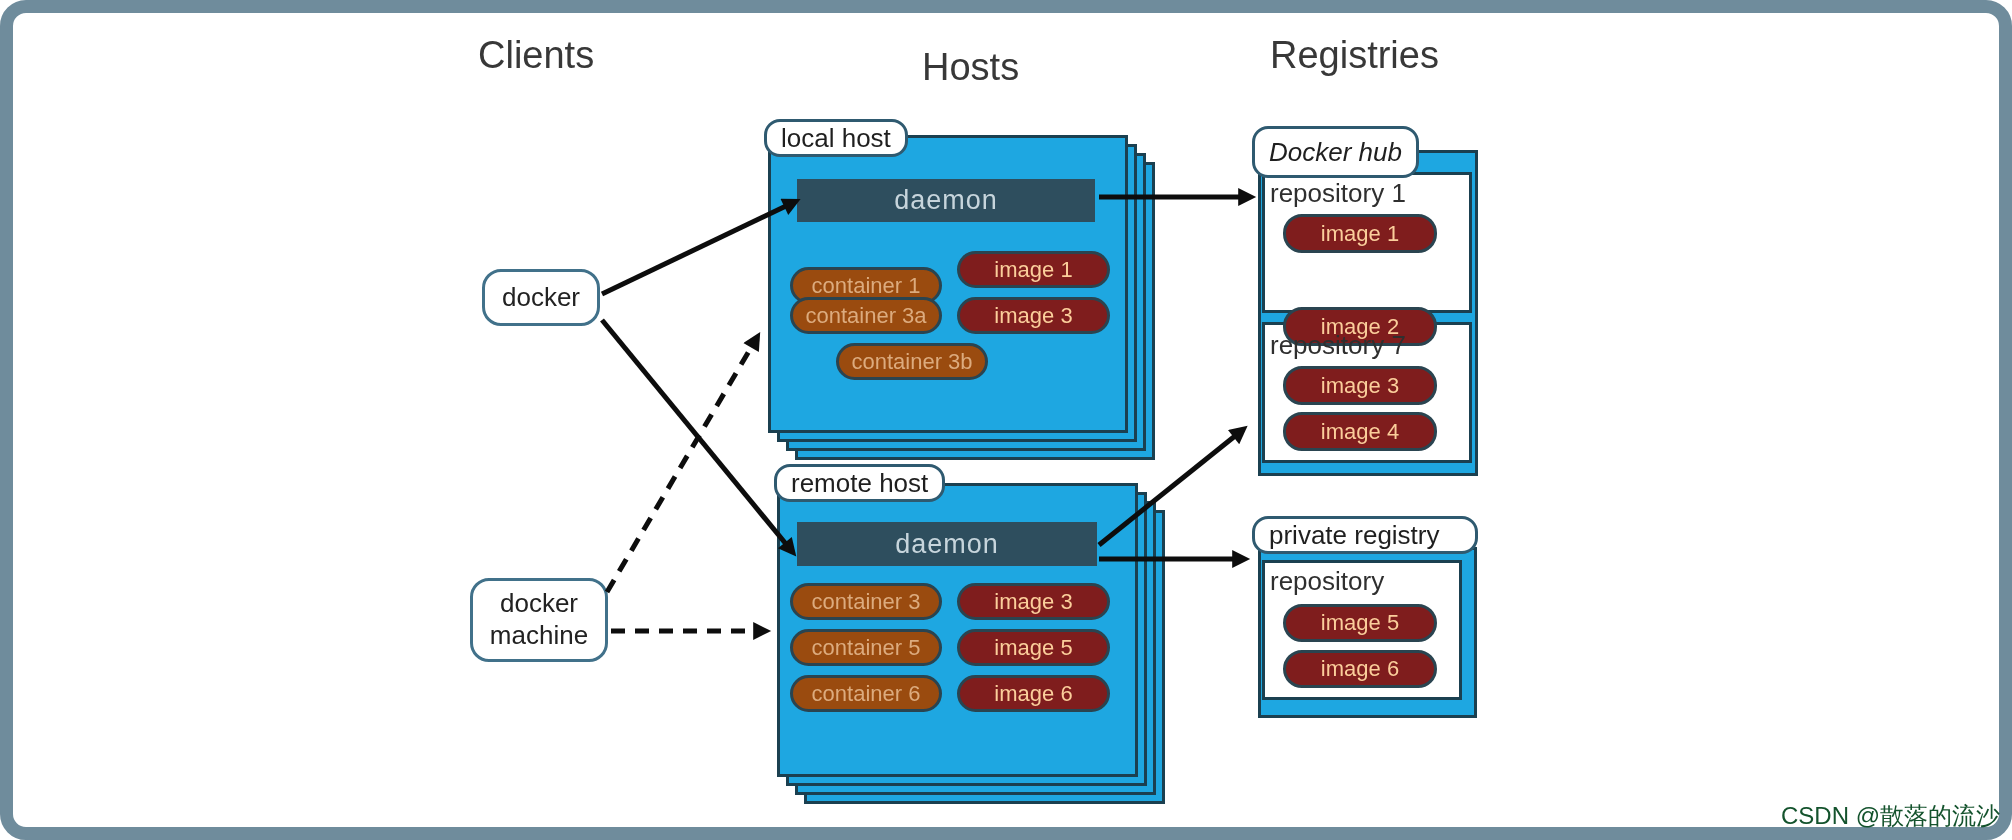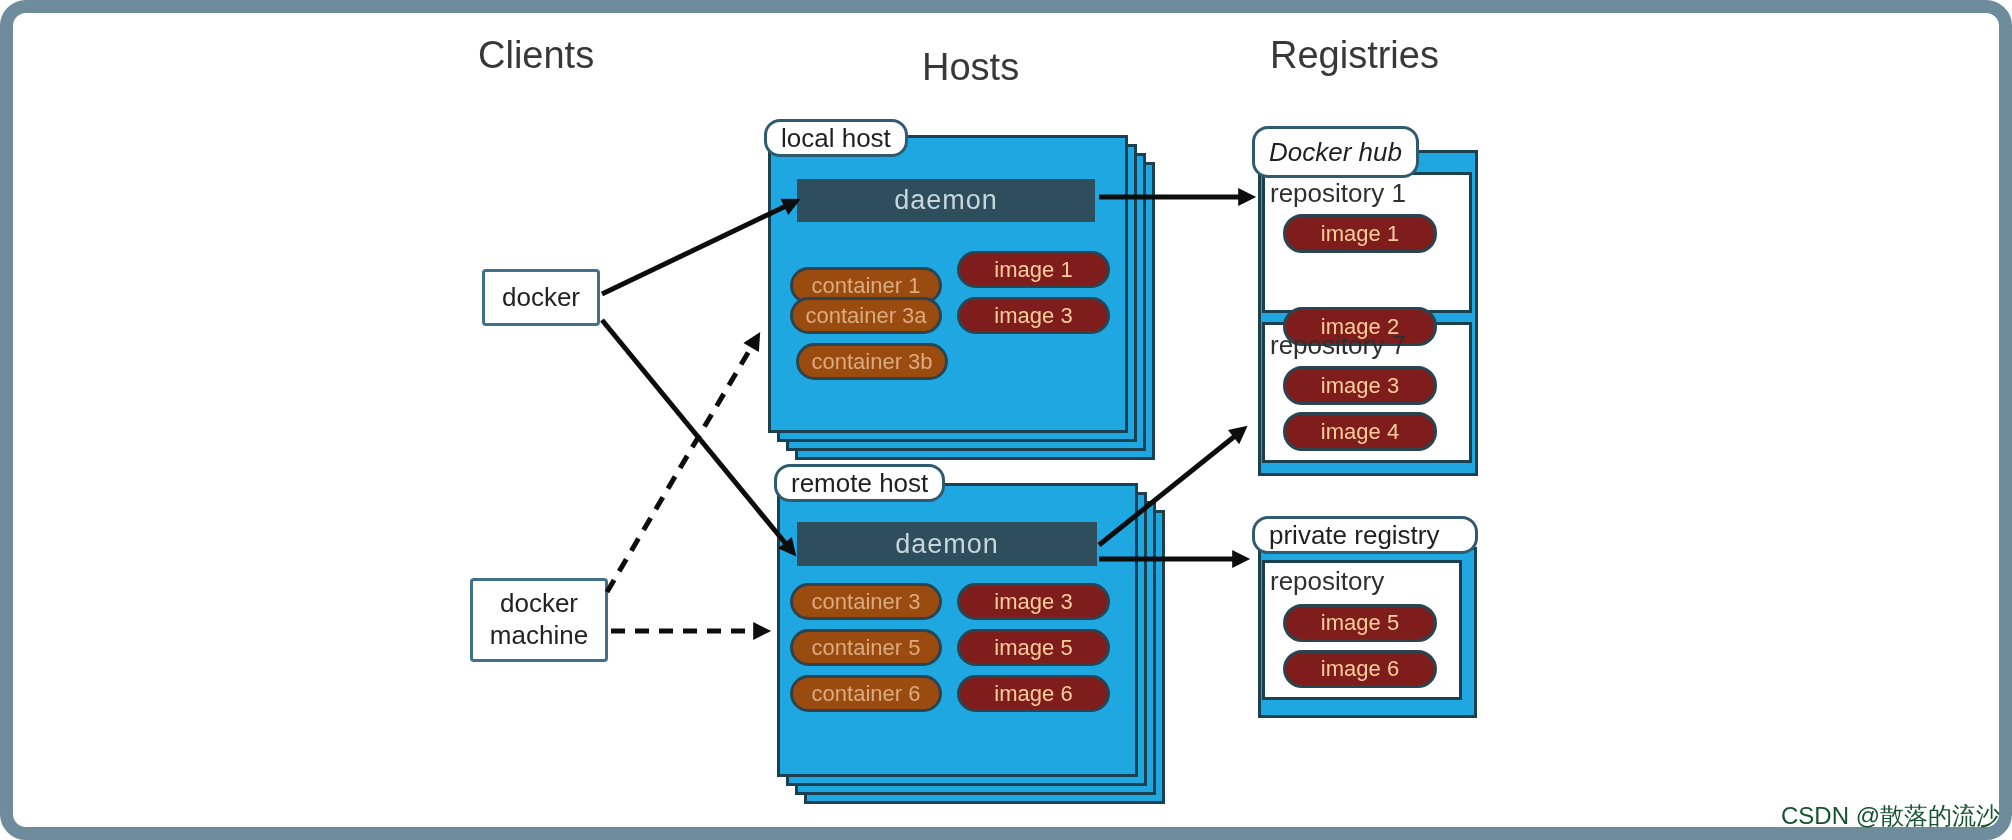--- a/index.html
+++ b/index.html
@@ -4,21 +4,21 @@
 <style>
   * { box-sizing: border-box; margin: 0; padding: 0; }
   html, body { background: #ffffff; }
   body { font-family: "Liberation Sans", sans-serif; }
   .stage { position: relative; width: 2012px; height: 840px; background: #ffffff; overflow: hidden; }
 
   .frame { position: absolute; inset: 0; border: 13px solid #6F8C9C; border-radius: 26px; z-index: 6; pointer-events: none; }
 
   .hdr { position: absolute; font-size: 38px; color: #383838; z-index: 2; white-space: nowrap; }
 
-  .client-box { position: absolute; background: #fff; border: 3px solid #41718A; border-radius: 4px;
+  .client-box { position: absolute; background: #fff; border: 3px solid #41718A; border-radius: 19px;
     display: flex; flex-direction: column; align-items: center; justify-content: center;
     font-size: 26px; color: #222; line-height: 1.22; z-index: 3; text-align: center; }
 
   .layer { position: absolute; background: #1EA7E1; border: 3px solid #1B4050; z-index: 1; }
   .card  { position: absolute; background: #1EA7E1; border: 3px solid #1B4050; z-index: 2; }
 
   .tag { position: absolute; background: #fff; border: 3px solid #2F5A70; border-radius: 16px;
     display: flex; align-items: center; padding: 0 14px; font-size: 26px; color: #1f1f1f;
     height: 38px; z-index: 5; white-space: nowrap; }
 
@@ -56,21 +56,21 @@
   </div>
 
   <div class="layer" style="left:795px; top:162px; width:360px; height:298px;"></div>
   <div class="layer" style="left:786px; top:153px; width:360px; height:298px;"></div>
   <div class="layer" style="left:777px; top:144px; width:360px; height:298px;"></div>
   <div class="card" style="left:768px; top:135px; width:360px; height:298px;"></div>
   <div class="tag" style="left:764px; top:119px;">local host</div>
   <div class="daemon" style="left:797px; top:179px; width:298px; height:43px;">daemon</div>
   <div class="pill container" style="left:790px; top:267px; width:152px; height:37px;">container 1</div>
   <div class="pill container" style="left:790px; top:297px; width:152px; height:37px;">container 3a</div>
-  <div class="pill container" style="left:796px; top:343px; width:152px; height:37px;text-align:center;">container 3b</div>
+  <div class="pill container" style="left:836px; top:343px; width:152px; height:37px;text-align:center;">container 3b</div>
   <div class="pill image" style="left:957px; top:251px; width:153px; height:37px;">image 1</div>
   <div class="pill image" style="left:957px; top:297px; width:153px; height:37px;">image 3</div>
 
   <div class="layer" style="left:804px; top:510px; width:361px; height:294px;"></div>
   <div class="layer" style="left:795px; top:501px; width:361px; height:294px;"></div>
   <div class="layer" style="left:786px; top:492px; width:361px; height:294px;"></div>
   <div class="card" style="left:777px; top:483px; width:361px; height:294px;"></div>
   <div class="tag" style="left:774px; top:464px;">remote host</div>
   <div class="daemon" style="left:797px; top:522px; width:300px; height:44px;">daemon</div>
   <div class="pill container" style="left:790px; top:583px; width:152px; height:37px;">container 3</div>

